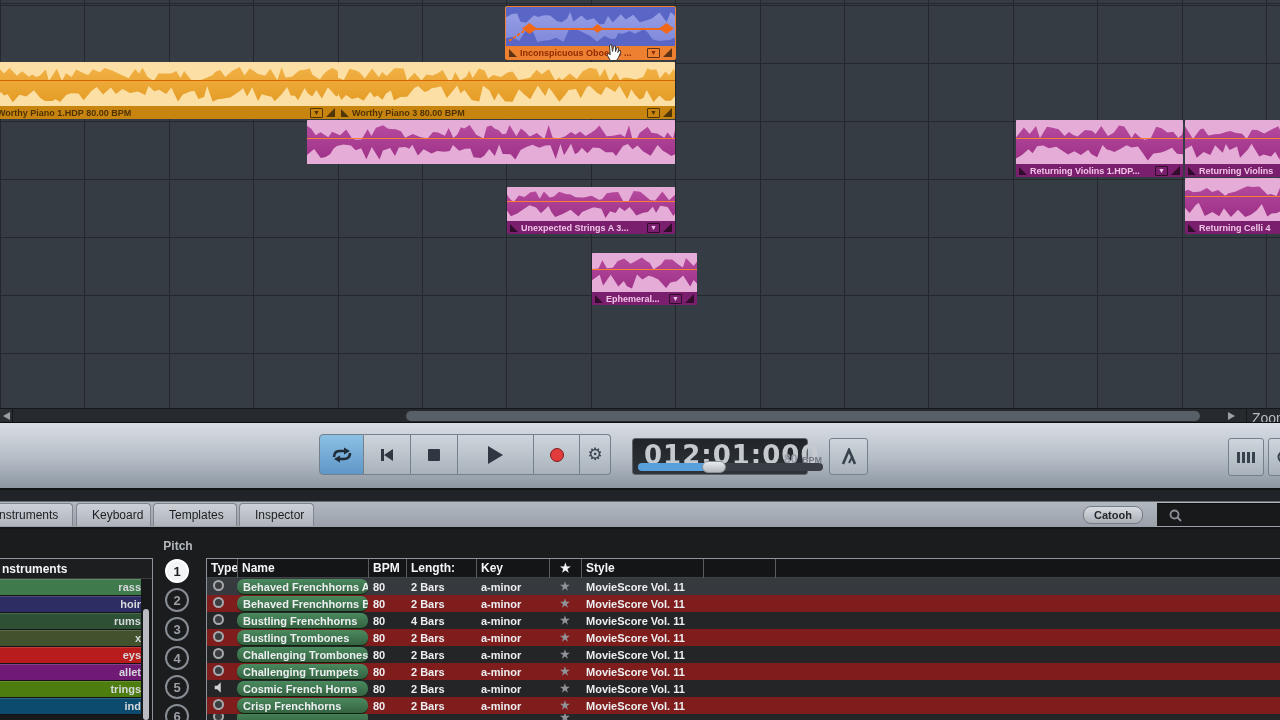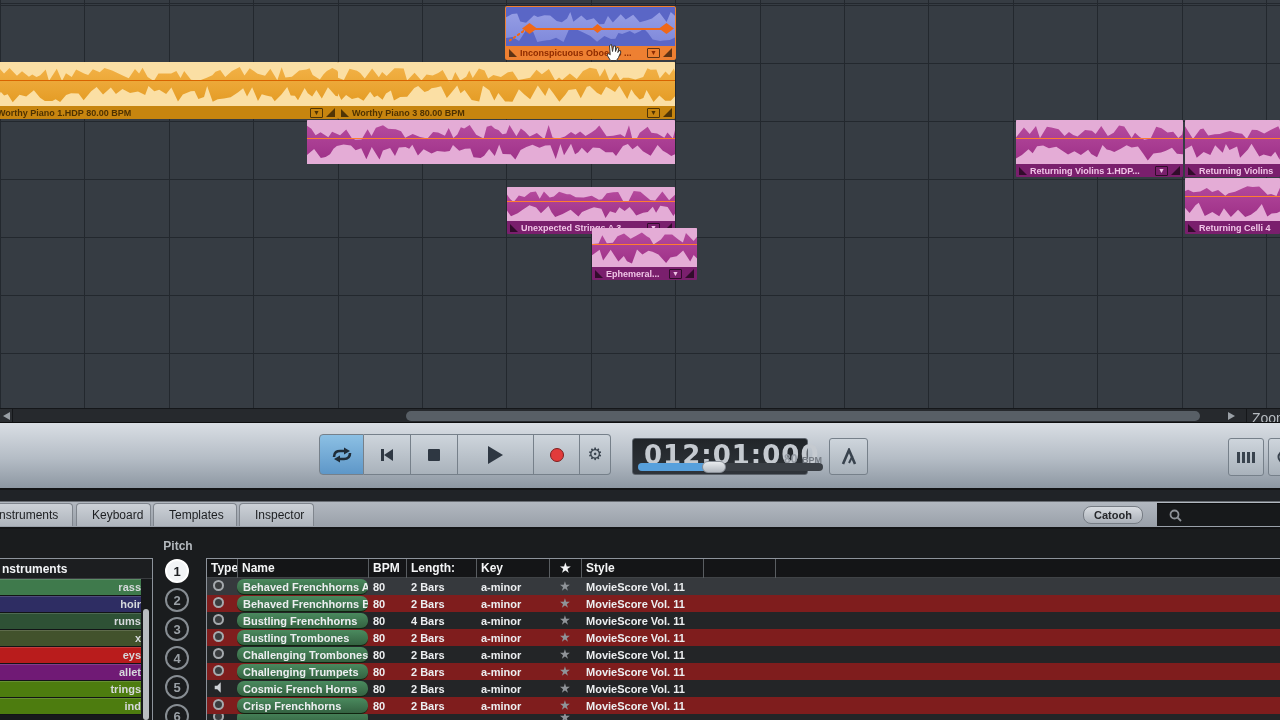--- a/index.html
+++ b/index.html
@@ -264,21 +264,21 @@
             </svg>
           </div>
           <div class="midline"></div>
         </div>
       <div class="clip-label">
         <span class="fade-tri"></span>
         <span class="clip-name">Returning Celli 4</span>
       </div>
     </div>
 
-    <div class="clip c-mag" style="left:592px;top:228px;width:105px;height:52px">
+    <div class="clip c-mag" style="left:592px;top:253px;width:105px;height:52px">
       <div class="clip-body">
           <div class="wave">
             <svg width="105" height="39" style="display:block">
               <polygon points="0,0 0,16.0 6.576838991769548,15.5 10.304183813443073,7.3 14.81886574074074,15.2 20.85648148148148,14.7 25.51065243484225,8.3 32.04783950617284,5.5 38.61104681069959,10.8 44.145747599451305,7.8 49.88136574074074,4.5 54.70164609053498,8.3 57.73724708504801,10.1 61.513888888888886,16.5 68.98939043209876,11.5 72.81292866941014,6.5 80.13985339506172,6.5 86.33539094650205,11.6 90.90057013031549,14.4 93.9537037037037,5.1 101.60075874485595,13.1 105,8.8 105,0" fill="var(--wave)"></polygon>
               <polygon points="0,39 0,27.2 7.621935013717421,21.7 11.118655692729767,32.6 18.694894547325102,21.8 26.394890260631,33.6 31.806091392318244,27.9 34.98508230452675,33.2 39.93906464334705,35.6 44.99622770919068,21.6 50.39834104938272,26.4 56.44890260631002,22.8 60.55017575445817,23.8 66.46244855967079,26.5 74.11884859396434,35.1 78.32904663923183,29.5 84.70518261316873,28.3 91.14334705075447,22.5 98.19395147462278,33.6 101.65432098765433,26.9 105,30.4 105,39" fill="var(--wave)"></polygon>
             </svg>
           </div>
           <div class="midline"></div>
         </div>
       <div class="clip-label">
@@ -390,21 +390,21 @@
 
     <div class="instr-panel">
       <div class="instr-head">nstruments</div>
       <div class="cat" style="background-color: rgb(63, 122, 76);">rass</div>
       <div class="cat" style="background-color: rgb(46, 45, 99);">hoir</div>
       <div class="cat" style="background-color: rgb(46, 81, 53);">rums</div>
       <div class="cat" style="background-color: rgb(66, 82, 44);">x</div>
       <div class="cat" style="background-color: #b91c1c;">eys</div>
       <div class="cat" style="background-color: #701a75;">allet</div>
       <div class="cat" style="background-color: #4d7c0f;">trings</div>
-      <div class="cat" style="background-color: #4d7c0f; padding-left: 20px;">ind</div>
+      <div class="cat" style="background-color: #0c4a6e; padding-left: 20px;">ind</div>
       <div class="instr-scroll"></div>
     </div>
 
     <div class="pitch-label">Pitch</div>
     <div class="pcircle on" style="top:30px">
         <span>1</span>
       </div>
     <div class="pcircle" style="top:59px">
         <span>2</span>
       </div>

